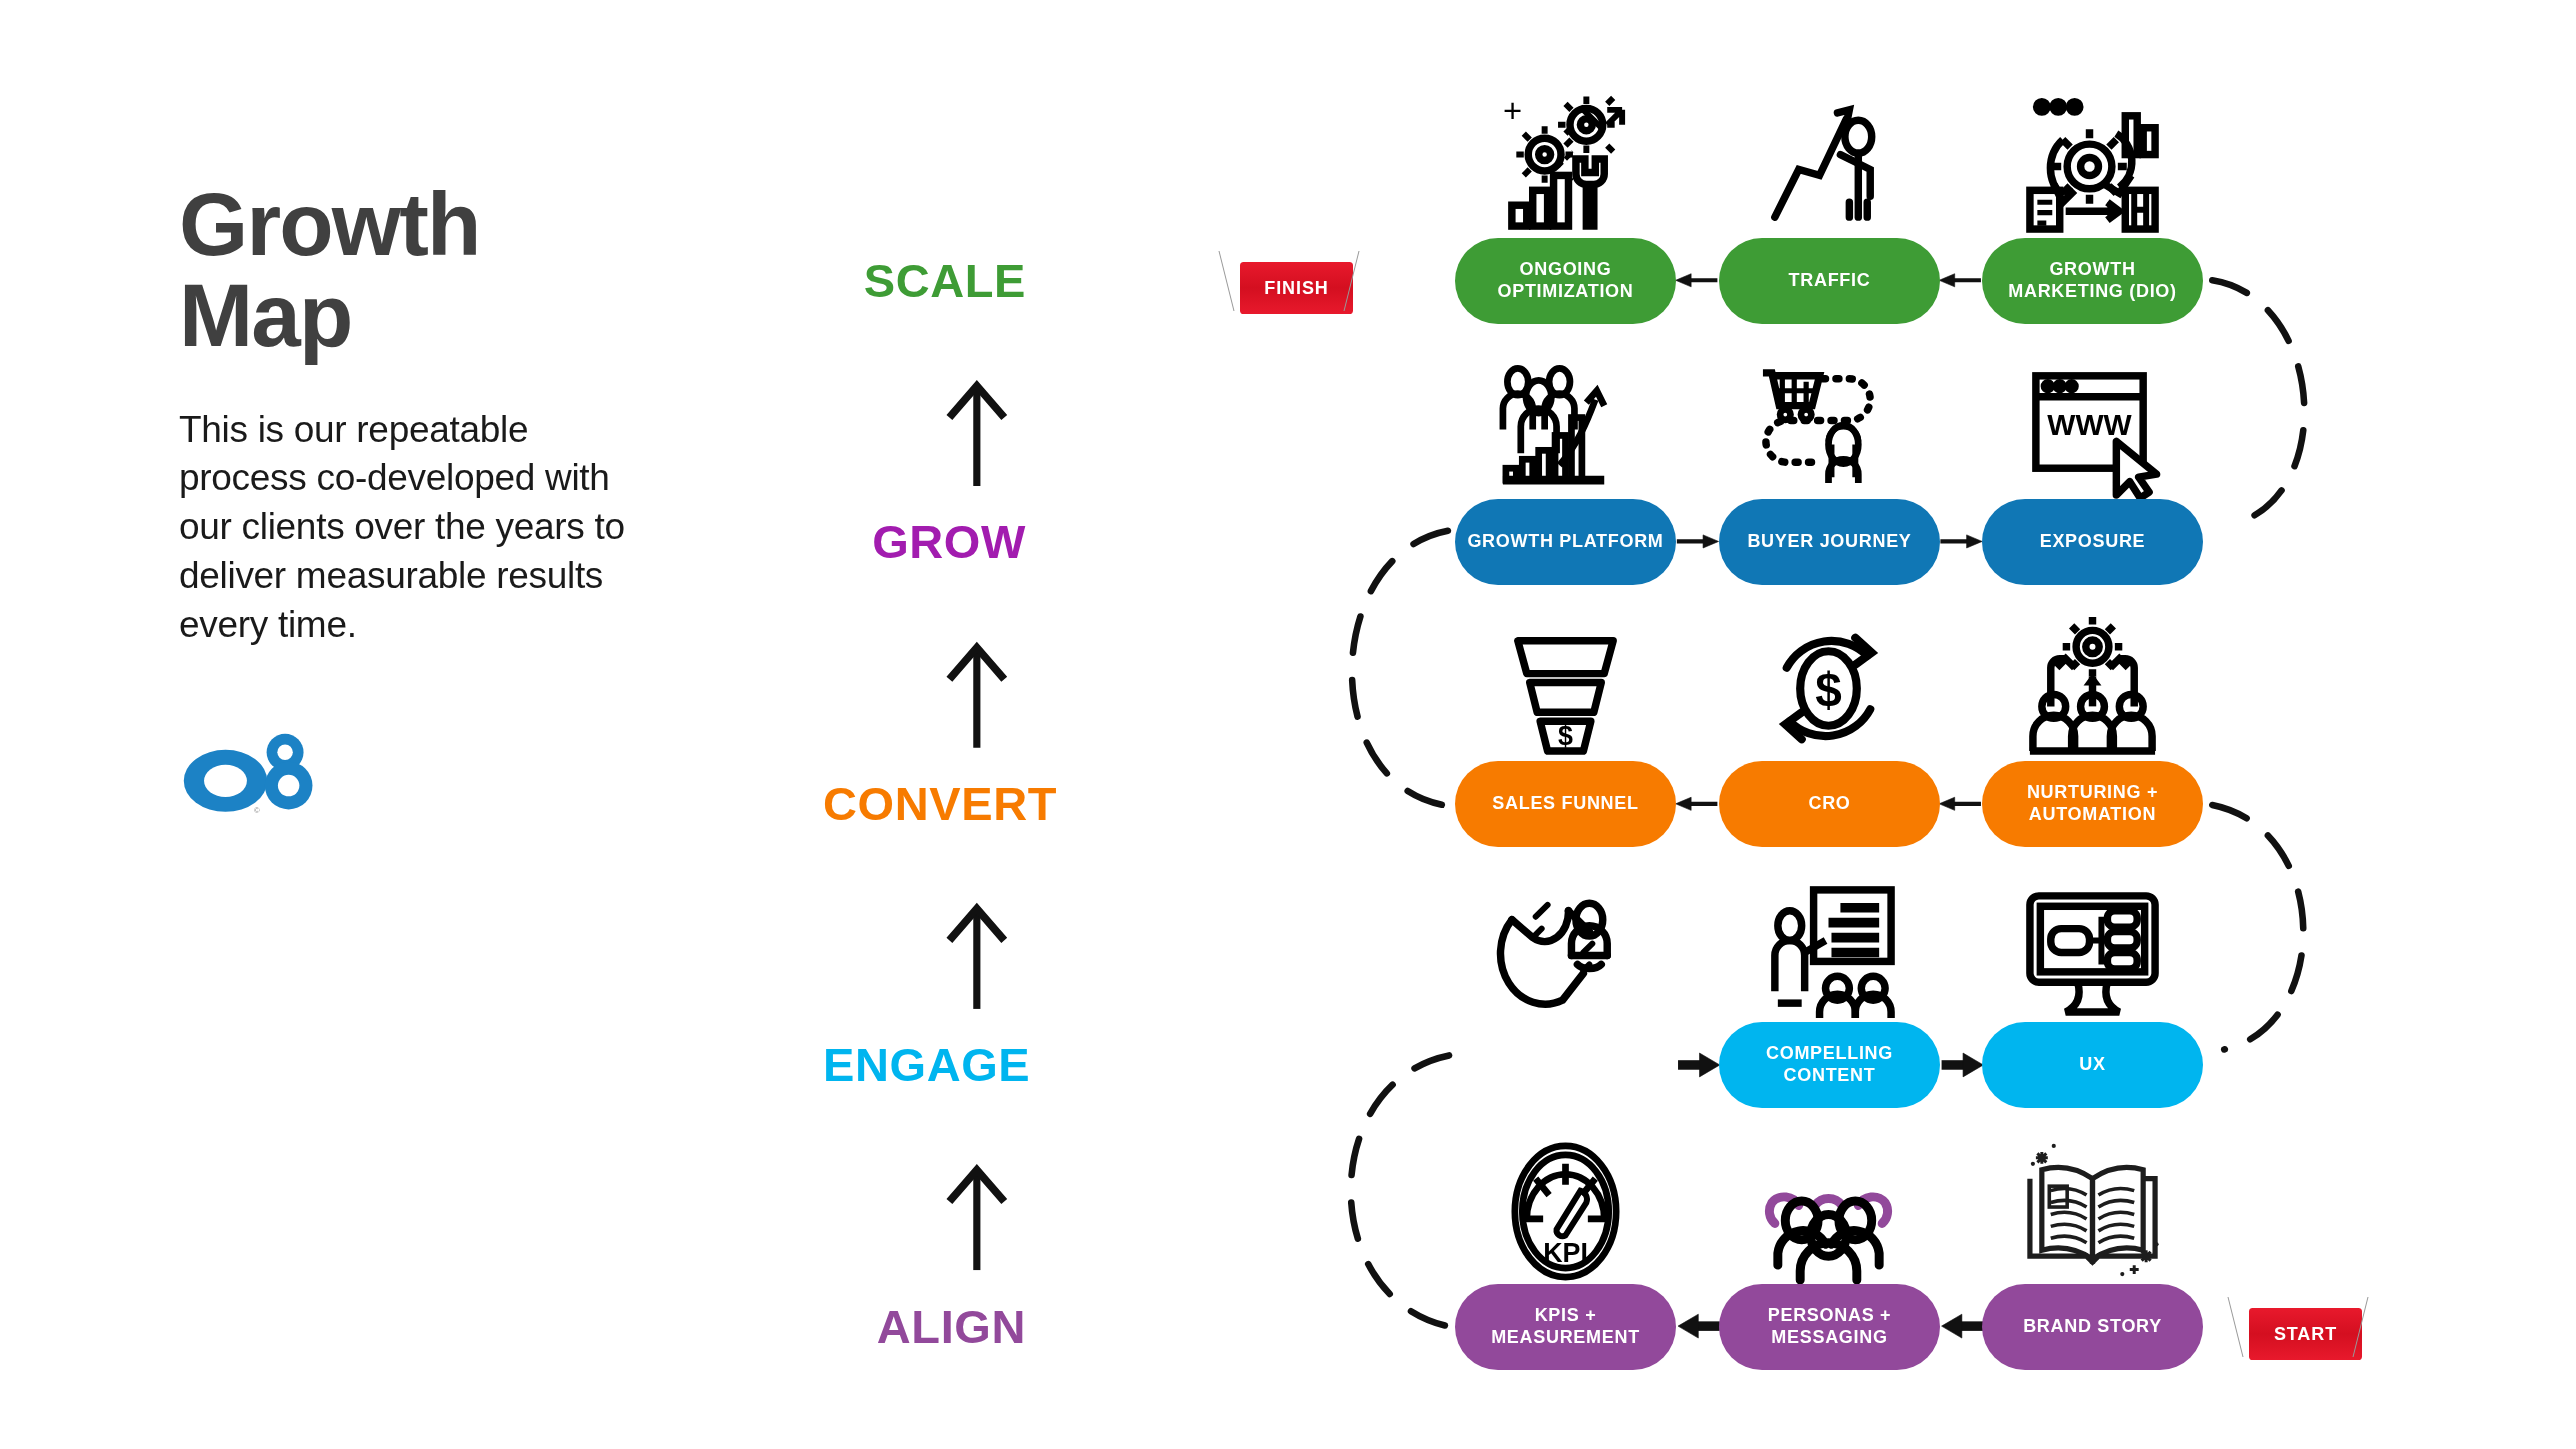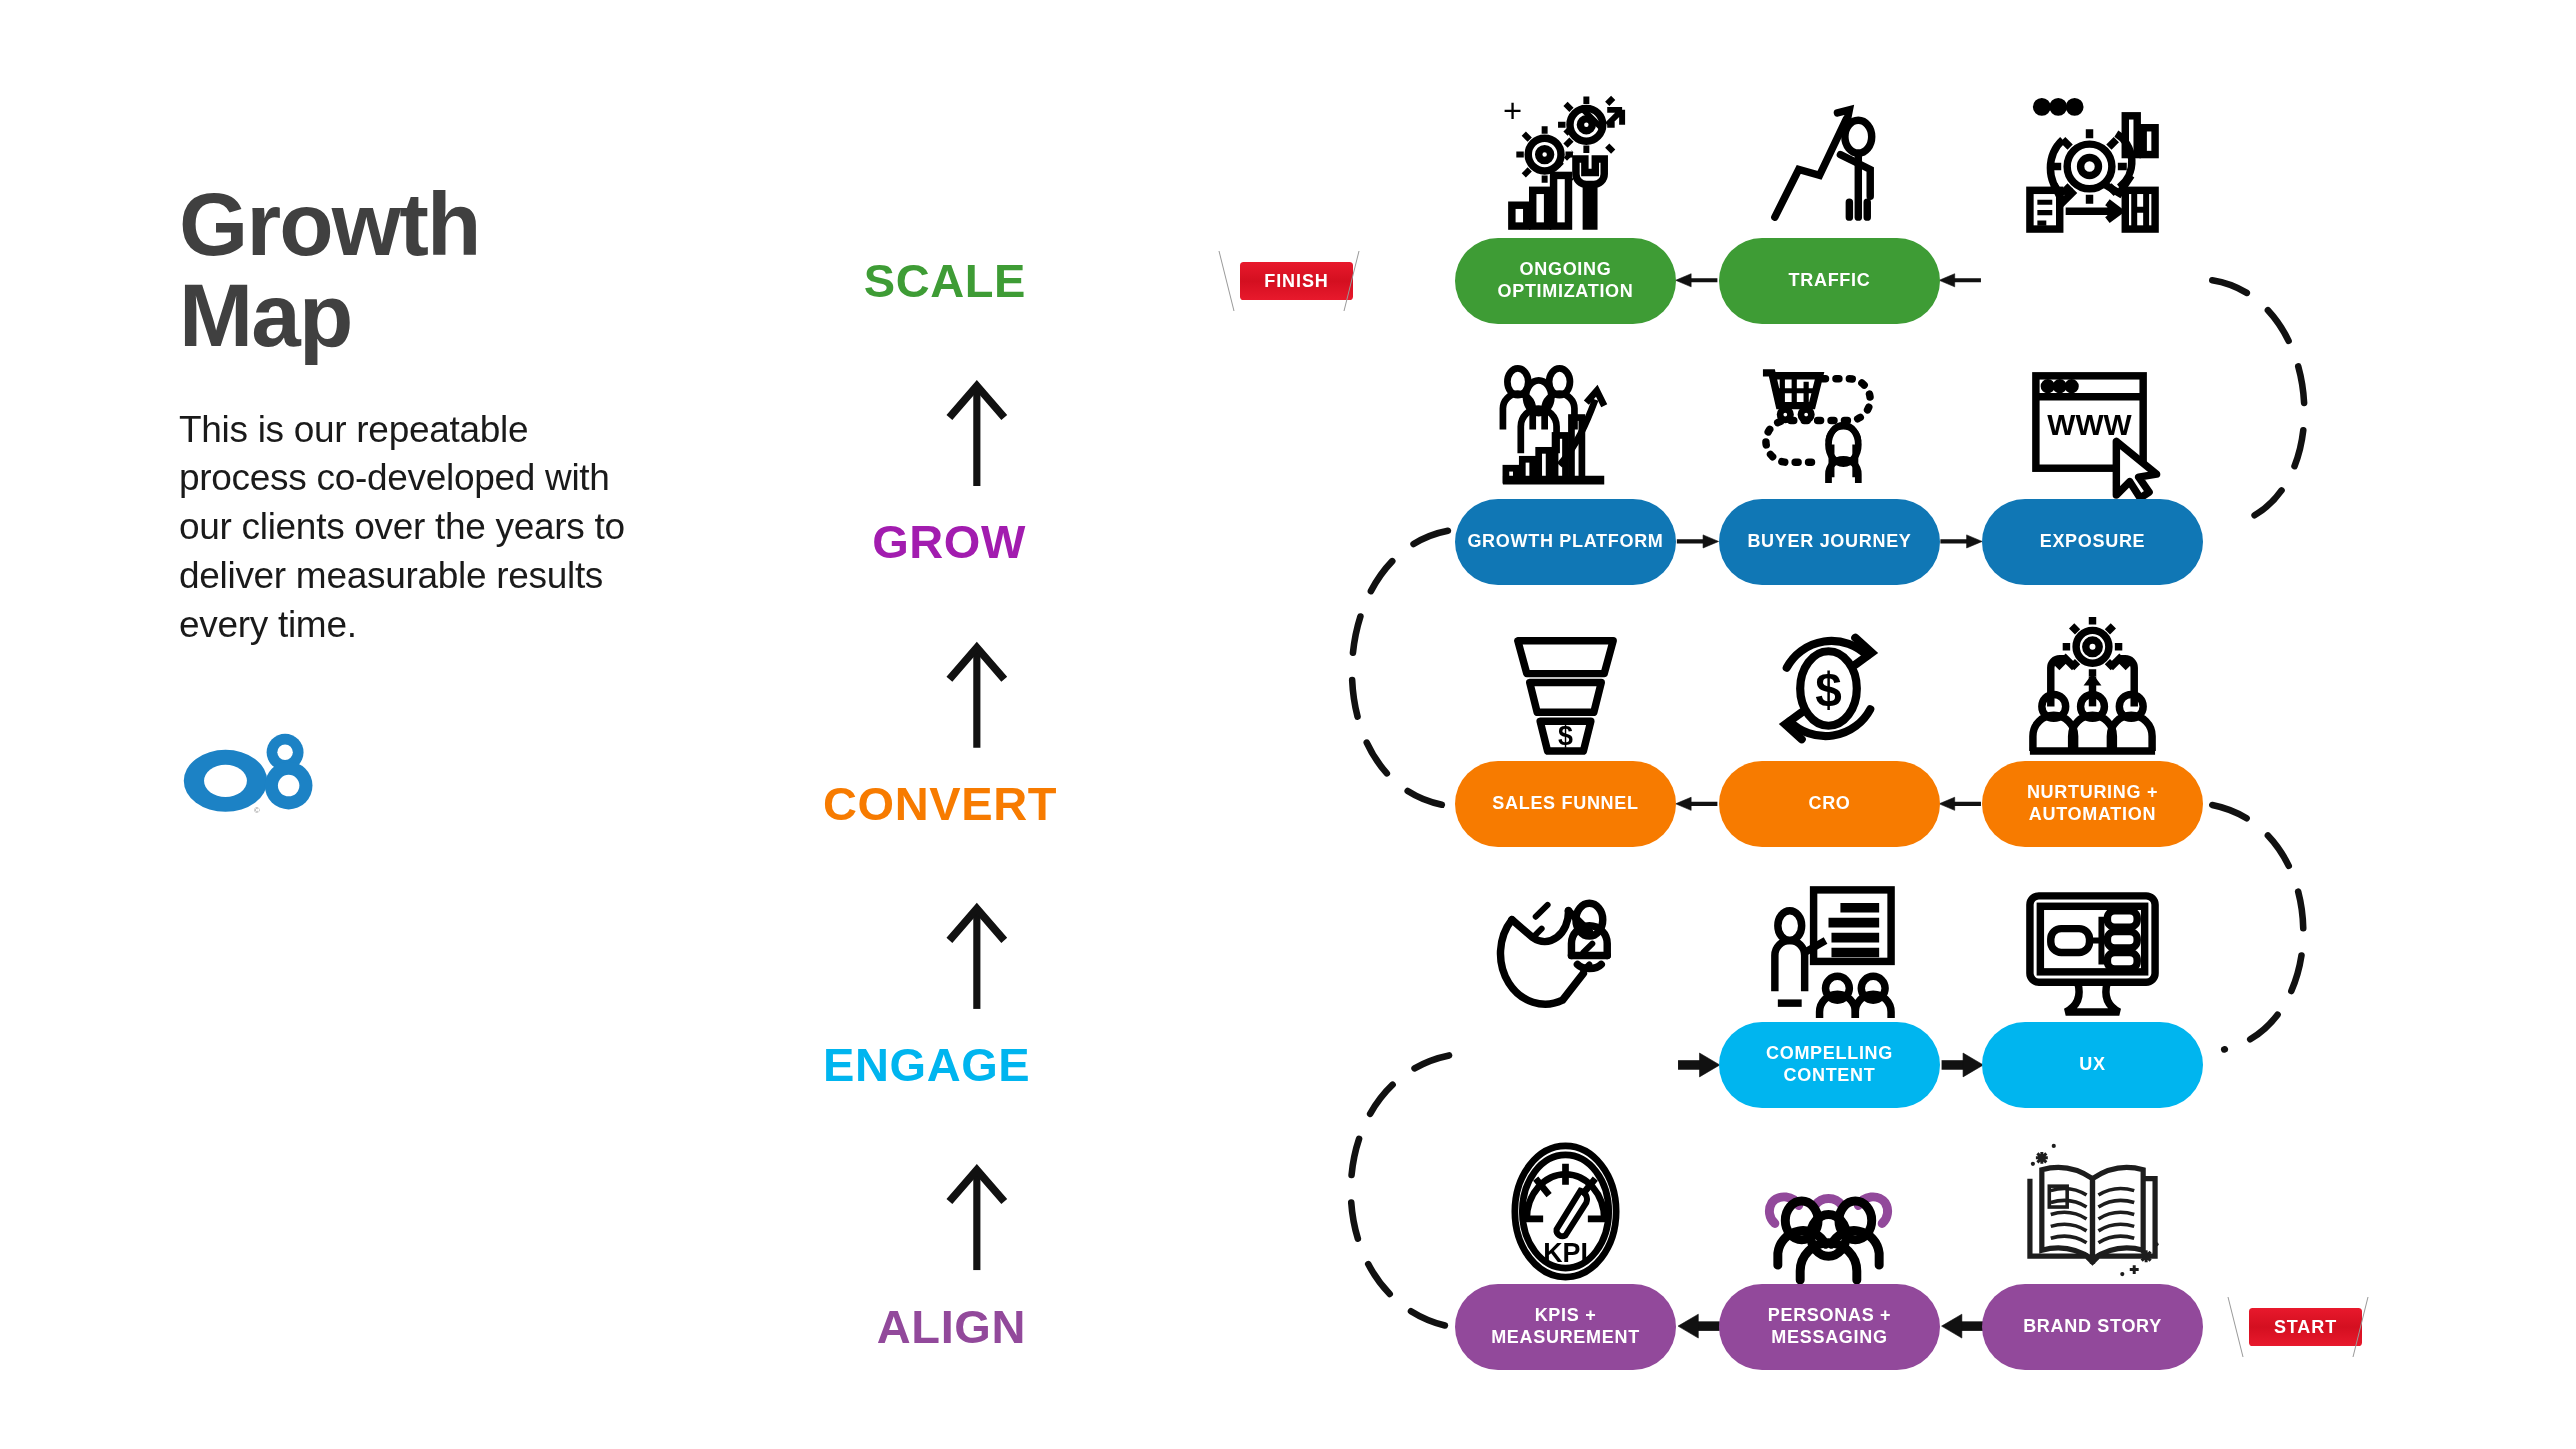--- a/index.html
+++ b/index.html
@@ -40,21 +40,21 @@
   
   .icon-row { position:absolute; left:0; width:1753px; height:149px; }
   .icon-slot { position:absolute; width:149px; height:149px; }
   .icon-1 { left:668px; }
   .icon-2 { left:931px; }
   .icon-3 { left:1195px; }
   .icon-slot svg { width:100%; height:100%; display:block; }
 
   
   .ribbon {
-    position:absolute; width:113px; height:38px;
+    position:absolute; width:113px; height:52px;
     display:flex; align-items:center; justify-content:center;
     font-size:18px; font-weight:800; letter-spacing:0.9px; color:#ffffff;
     background:linear-gradient(180deg,#e8192c 0%,#d40f20 50%,#e8192c 100%);
     border-radius:3.6px;
   }
   .ribbon::before, .ribbon::after {
     content:""; position:absolute; top:-10.7px; width:15.5px; height:60px;
     border-left:0.9px solid #999;
   }
   .ribbon::before { left:-14.3px; transform:skewX(14deg); }
@@ -220,20 +220,23 @@
   <div class="stage-row" style="top:221px">
     <div class="stage-label" style="color:#3E9C35">SCALE</div>
     <div class="ribbon" style="left:417px; top:41px">
       <span>FINISH</span>
     </div>
     <div class="pill pill-1" style="background:#3E9C35">
       <span>ONGOING OPTIMIZATION</span>
     </div>
     <div class="pill pill-2" style="background:#3E9C35">
       <span>TRAFFIC</span>
+    </div>
+    <div class="pill pill-3" style="background:#3E9C35">
+      <span>GROWTH MARKETING (DIO)</span>
     </div>
   </div>
 
   <div class="icon-row" style="top:352px">
     <div class="icon-slot icon-1">
       <svg viewBox="0 0 100 100" fill="none" stroke="#000" stroke-width="4.5">
         <ellipse cx="18" cy="20" rx="7" ry="9"></ellipse>
           <path d="M8 52 v-14 a10 10 0 0 1 20 0 v14"></path>
         <ellipse cx="46" cy="20" rx="7" ry="9"></ellipse>
           <path d="M36 52 v-14 a10 10 0 0 1 20 0 v14"></path>

